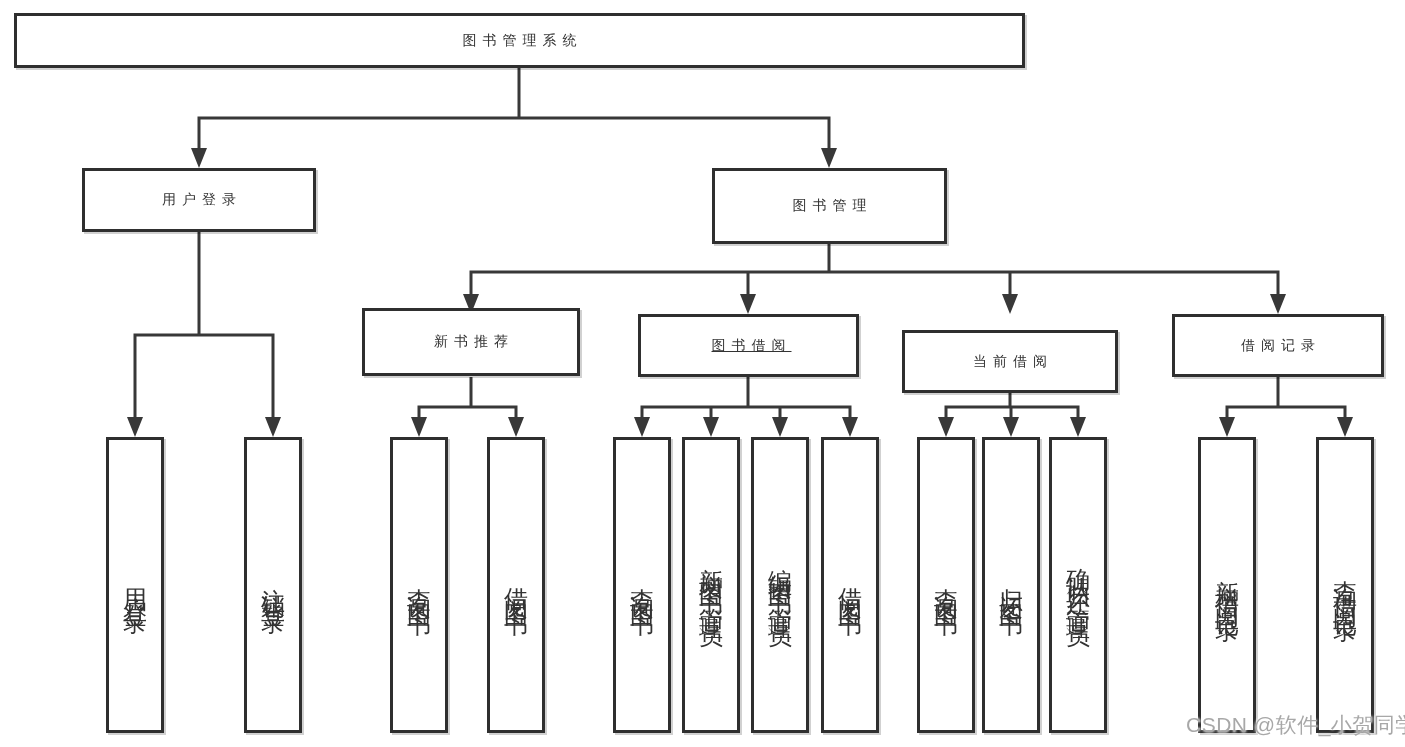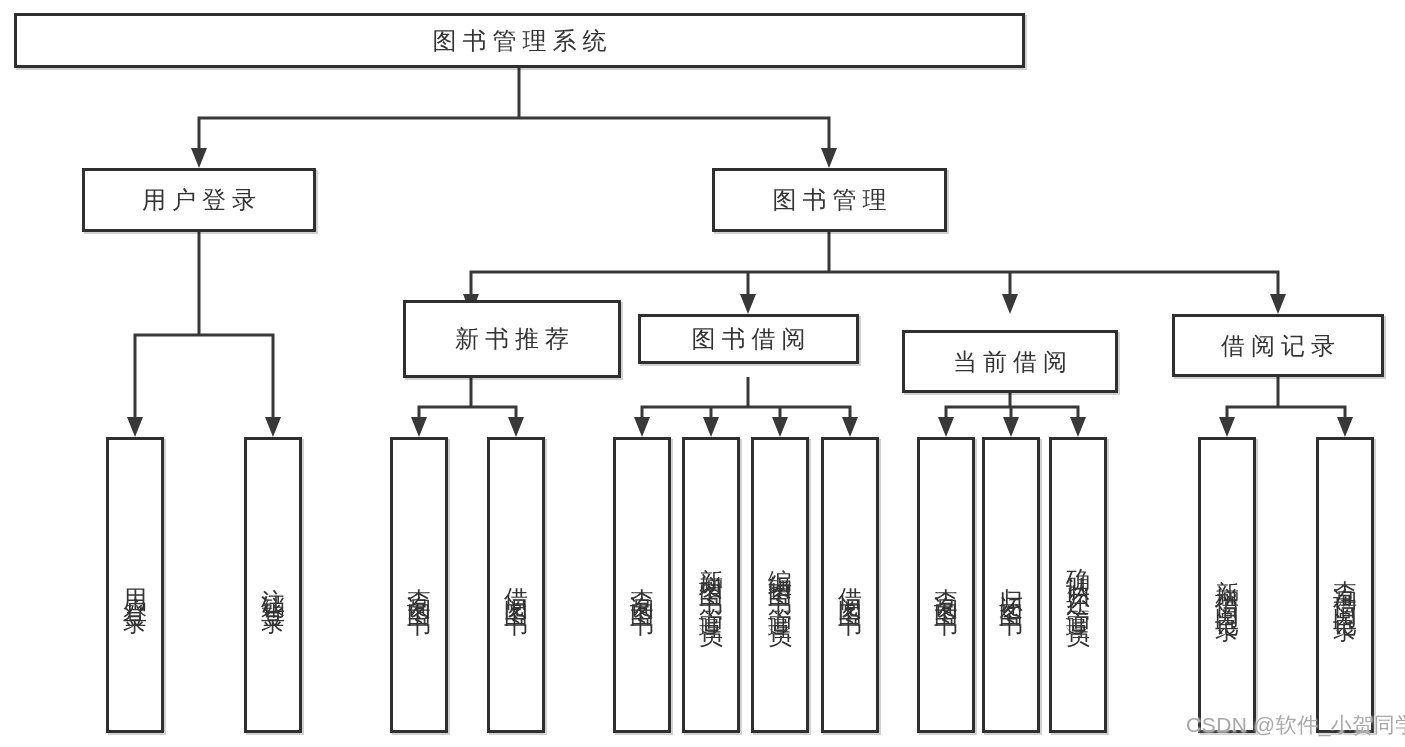--- a/index.html
+++ b/index.html
@@ -25,21 +25,21 @@
   .connector-head{fill:var(--ink);stroke:none;}
   .node{
     position:absolute;
     box-sizing:border-box;
     background:var(--bg);
     border:3px solid var(--border);
     box-shadow:2px 2px 0 rgba(0,0,0,0.18);
     display:flex;align-items:center;justify-content:center;
   }
   .hbox{
-    font-size:24px;
+    font-size:14px;
     letter-spacing:6px;
     text-indent:6px; 
     white-space:nowrap;
   }
   .vbox{
     width:58px;top:437px;height:296px;
   }
   .vlabel{
     writing-mode:vertical-rl;
     text-orientation:mixed;
@@ -84,24 +84,24 @@
     <path class="connector-line" d="M1010,377 V407 M946,419 V407 H1078 V419 M1011,407 V419"></path>
     <path class="connector-head" d="M938,417 L954,417 L946,437 Z M1003,417 L1019,417 L1011,437 Z M1070,417 L1086,417 L1078,437 Z"></path>
 
     <path class="connector-line" d="M1278,377 V407 M1227,419 V407 H1345 V419"></path>
     <path class="connector-head" d="M1219,417 L1235,417 L1227,437 Z M1337,417 L1353,417 L1345,437 Z"></path>
   </svg>
 
   <div class="node hbox" style="left:14px;top:13px;width:1011px;height:55px;">图书管理系统</div>
 
   <div class="node hbox" style="left:82px;top:168px;width:234px;height:64px;">用户登录</div>
-  <div class="node hbox" style="left:712px;top:168px;width:235px;height:64px;">图书管理</div>
+  <div class="node hbox" style="left:712px;top:168px;width:235px;height:76px;">图书管理</div>
 
-  <div class="node hbox" style="left:362px;top:300px;width:218px;height:78px;margin-left:41px;">新书推荐</div>
-  <div class="node hbox" style="left:638px;top:314px;width:221px;height:50px;">图书借阅</div>
+  <div class="node hbox" style="left:362px;top:308px;width:218px;height:68px;">新书推荐</div>
+  <div class="node hbox" style="left:638px;top:314px;width:221px;height:63px;text-decoration:underline;">图书借阅</div>
   <div class="node hbox" style="left:902px;top:330px;width:216px;height:63px;">当前借阅</div>
   <div class="node hbox" style="left:1172px;top:314px;width:212px;height:63px;">借阅记录</div>
 
   <div class="node vbox" style="left:106px;">
     <span class="vlabel">用户登录</span>
   </div>
   <div class="node vbox" style="left:244px;">
     <span class="vlabel">注销登录</span>
   </div>
 

